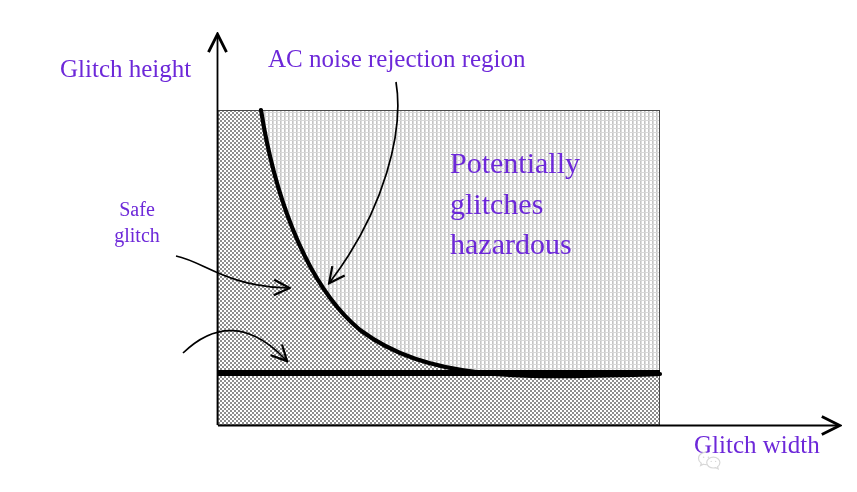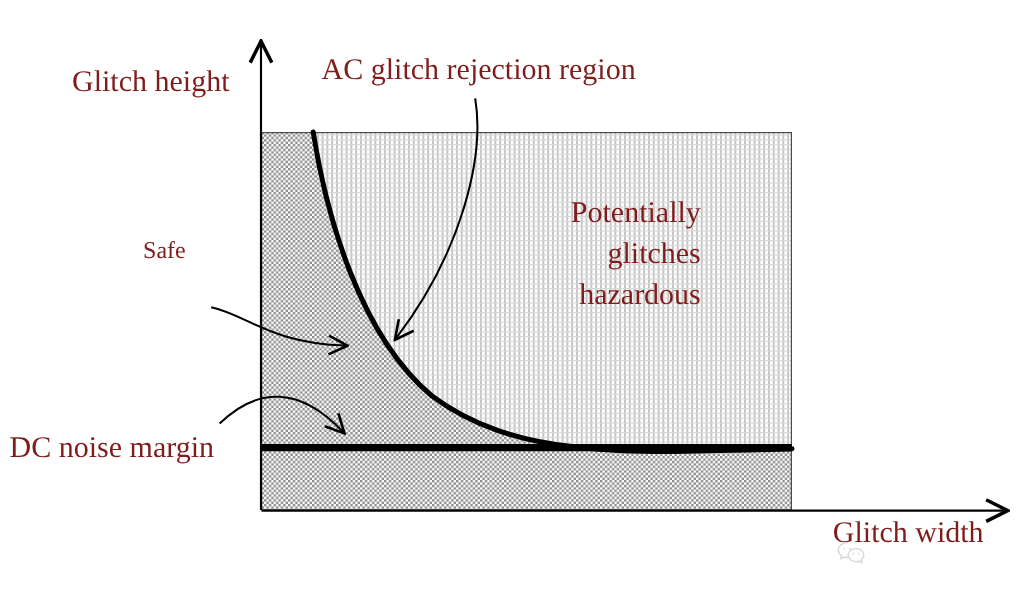--- a/index.html
+++ b/index.html
@@ -19,41 +19,41 @@
   }
   #figure svg.layer {
     position: absolute;
     left: 0;
     top: 0;
     width: 857px;
     height: 492px;
   }
   .lbl {
     position: absolute;
-    color: #7f1d1d;
+    color: #6d28d9;
     font-family: "Liberation Serif", "DejaVu Serif", serif;
     white-space: nowrap;
     line-height: 1.18;
     user-select: none;
   }
   #lbl-glitch-height {
     left: 60px;
     top: 54px;
     font-size: 25px;
   }
   #lbl-ac-noise {
     left: 268px;
     top: 44px;
     font-size: 25px;
   }
   #lbl-hazard {
     left: 450px;
-    top: 161px;
-    font-size: 25px;
-    text-align: right;
+    top: 143px;
+    font-size: 30px;
+    text-align: left;
     line-height: 1.35;
     white-space: normal;
     width: 134px;
   }
   #lbl-safe-glitch {
     left: 101px;
     top: 196px;
     font-size: 20px;
     text-align: center;
     line-height: 1.32;
@@ -153,33 +153,33 @@
 
     <path d="M 396 82 C 404 130, 385 210, 330 282" fill="none" stroke="#000000" stroke-width="1.7" marker-end="url(#arrowThin)"></path>
 
     <path d="M 176 256 C 205 262, 225 286, 288 288" fill="none" stroke="#000000" stroke-width="1.7" marker-end="url(#arrowThin)"></path>
 
     <path d="M 183 353 C 215 322, 250 322, 286 360" fill="none" stroke="#000000" stroke-width="1.7" marker-end="url(#arrowThin)"></path>
   </svg>
 
   <div class="lbl" id="lbl-glitch-height">Glitch height</div>
 
-  <div class="lbl" id="lbl-ac-noise">AC glitch rejection region</div>
+  <div class="lbl" id="lbl-ac-noise">AC noise rejection region</div>
 
   <div class="lbl" id="lbl-hazard">
     <div>Potentially</div>
     <div>glitches</div>
     <div>hazardous</div>
   </div>
 
   <div class="lbl" id="lbl-safe-glitch">
     <div>Safe</div>
+    <div>glitch</div>
   </div>
 
-  <div class="lbl" id="lbl-dc-margin">DC noise margin</div>
 
   <div class="lbl" id="lbl-glitch-width">Glitch width</div>
 
   <div id="watermark">
     <span class="wm-icon">
       <svg width="26" height="22" viewBox="0 0 26 22" fill="none" stroke="#d8d8d8" stroke-width="1.2">
         <path d="M9.2 2.2C4.9 2.2 1.5 5 1.5 8.4c0 1.9 1.1 3.6 2.8 4.8L3.6 15.6l2.8-1.4c.9.3 1.8.4 2.8.4h.6"></path>
         <path d="M16.4 7.2c-3.7 0-6.7 2.4-6.7 5.4s3 5.4 6.7 5.4c.8 0 1.6-.1 2.3-.3l2.5 1.2-.6-2.1c1.4-1 2.3-2.5 2.3-4.2 0-3-3-5.4-6.5-5.4z"></path>
         <circle cx="6.6" cy="7.2" r="0.8" fill="#d8d8d8" stroke="none"></circle>
         <circle cx="11.4" cy="7.2" r="0.8" fill="#d8d8d8" stroke="none"></circle>

